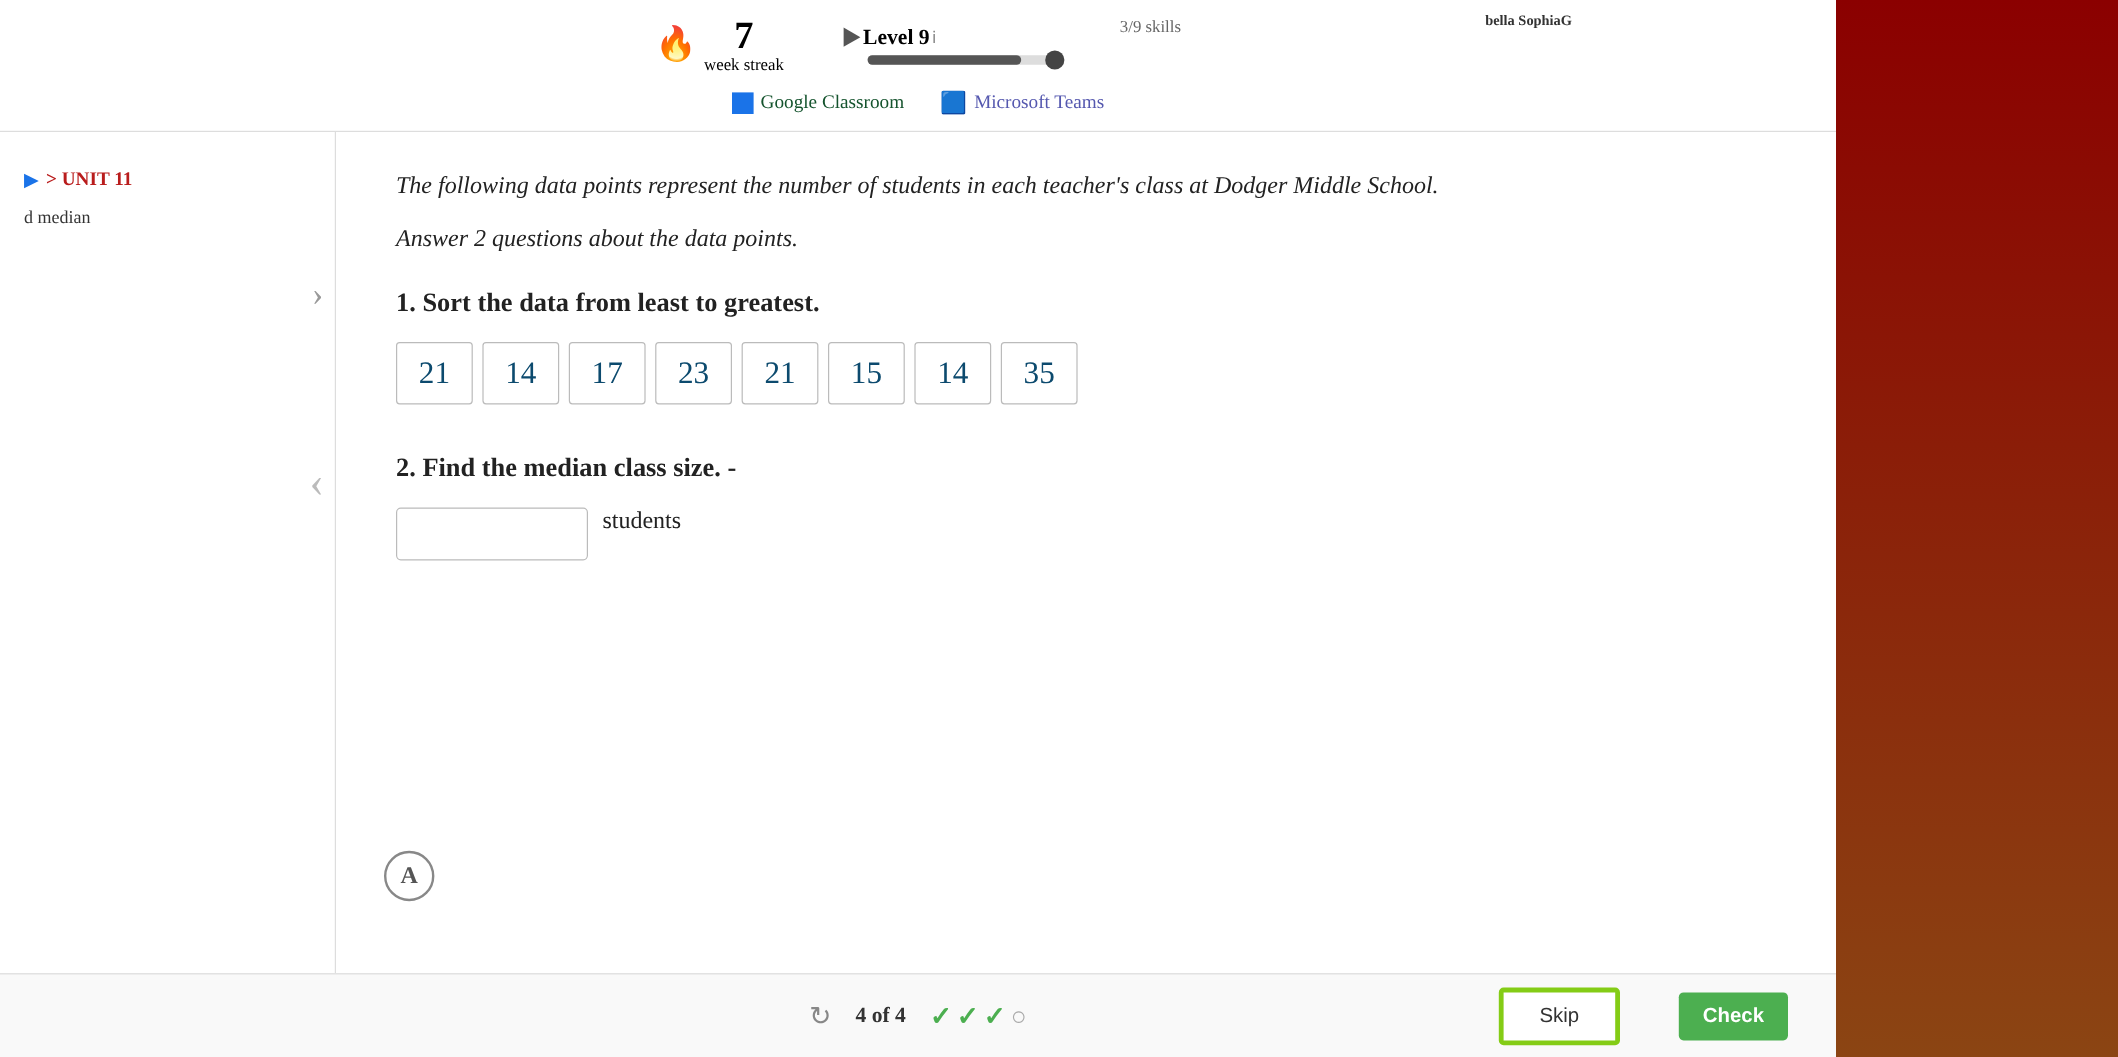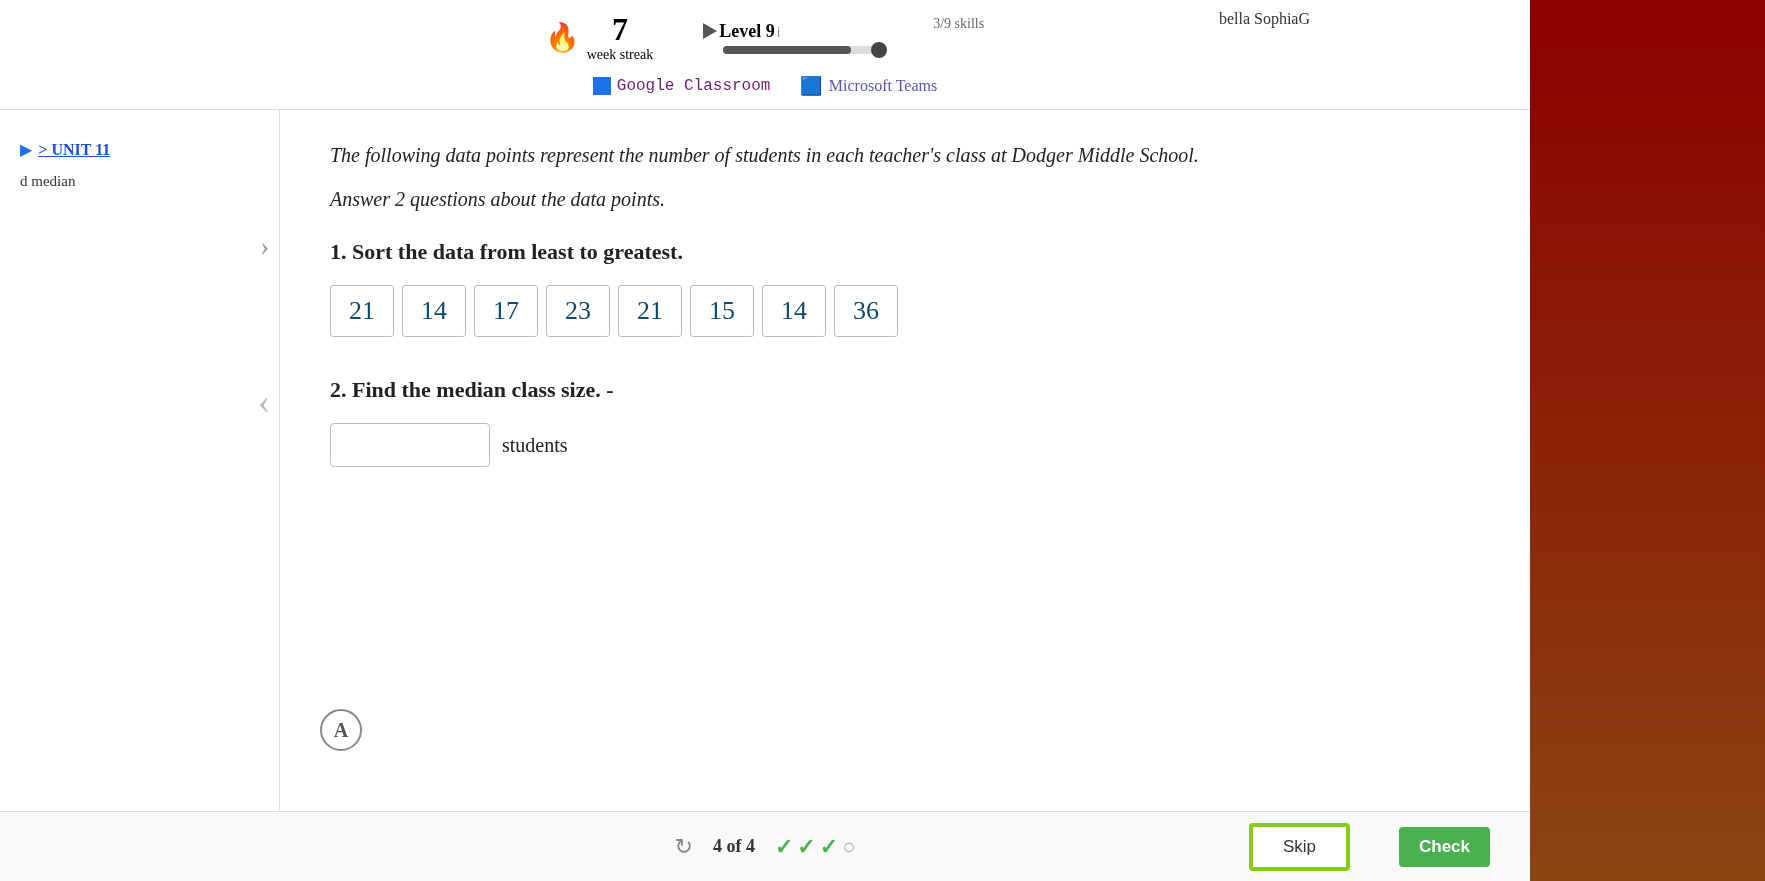--- a/index.html
+++ b/index.html
@@ -122,43 +122,42 @@
       align-items: center;
       gap: 30px;
       margin-top: 6px;
       justify-content: center;
     }
 
     .google-classroom {
       display: flex;
       align-items: center;
       gap: 6px;
-      color: #701a75;
+      color: #14532d;
       font-size: 16px;
-      font-family: Liberation Mono, monospace;
     }
 
     .ms-teams {
       display: flex;
       align-items: center;
       gap: 6px;
       color: #5558AF;
       font-size: 16px;
     }
 
     .ms-icon {
       font-size: 18px;
     }
 
     .user-name {
       position: absolute;
       top: 10px;
       right: 220px;
-      font-size: 16px;
-      font-weight: normal;
+      font-size: 12px;
+      font-weight: bold;
       color: #333;
     }
 
     
     .content-area {
       display: flex;
       flex: 1;
       background: #f0f0f0;
     }
 
@@ -177,24 +176,23 @@
       align-items: center;
       gap: 6px;
     }
 
     .sidebar-arrow {
       color: #1a73e8;
       font-size: 16px;
     }
 
     .sidebar-unit-label {
-      color: #1d4ed8;
+      color: #b91c1c;
       font-size: 16px;
       font-weight: bold;
-      text-decoration: underline;
     }
 
     .sidebar-topic {
       padding: 4px 20px;
       color: #333;
       font-size: 15px;
     }
 
     .sidebar-chevron {
       position: absolute;
@@ -264,21 +262,20 @@
 
     .question2-label {
       font-size: 22px;
       font-weight: bold;
       color: #222;
       margin-bottom: 20px;
     }
 
     .answer-row {
       display: flex;
-      align-items: center;
       gap: 12px;
     }
 
     .answer-input {
       border: 1.5px solid #bbb;
       width: 160px;
       height: 44px;
       border-radius: 4px;
       font-size: 18px;
       padding: 0 10px;
@@ -455,21 +452,21 @@
       <p class="question-label">1. Sort the data from least to greatest.</p>
 
       <div class="data-boxes">
         <div class="data-box">21</div>
         <div class="data-box">14</div>
         <div class="data-box">17</div>
         <div class="data-box">23</div>
         <div class="data-box">21</div>
         <div class="data-box">15</div>
         <div class="data-box">14</div>
-        <div class="data-box">36</div>
+        <div class="data-box">35</div>
       </div>
 
       <p class="question2-label">2. Find the median class size. -</p>
 
       <div class="answer-row">
         <input class="answer-input" type="text" placeholder="" style="">
         <span class="students-label">students</span>
       </div>
 
       <div class="a-circle">A</div>

